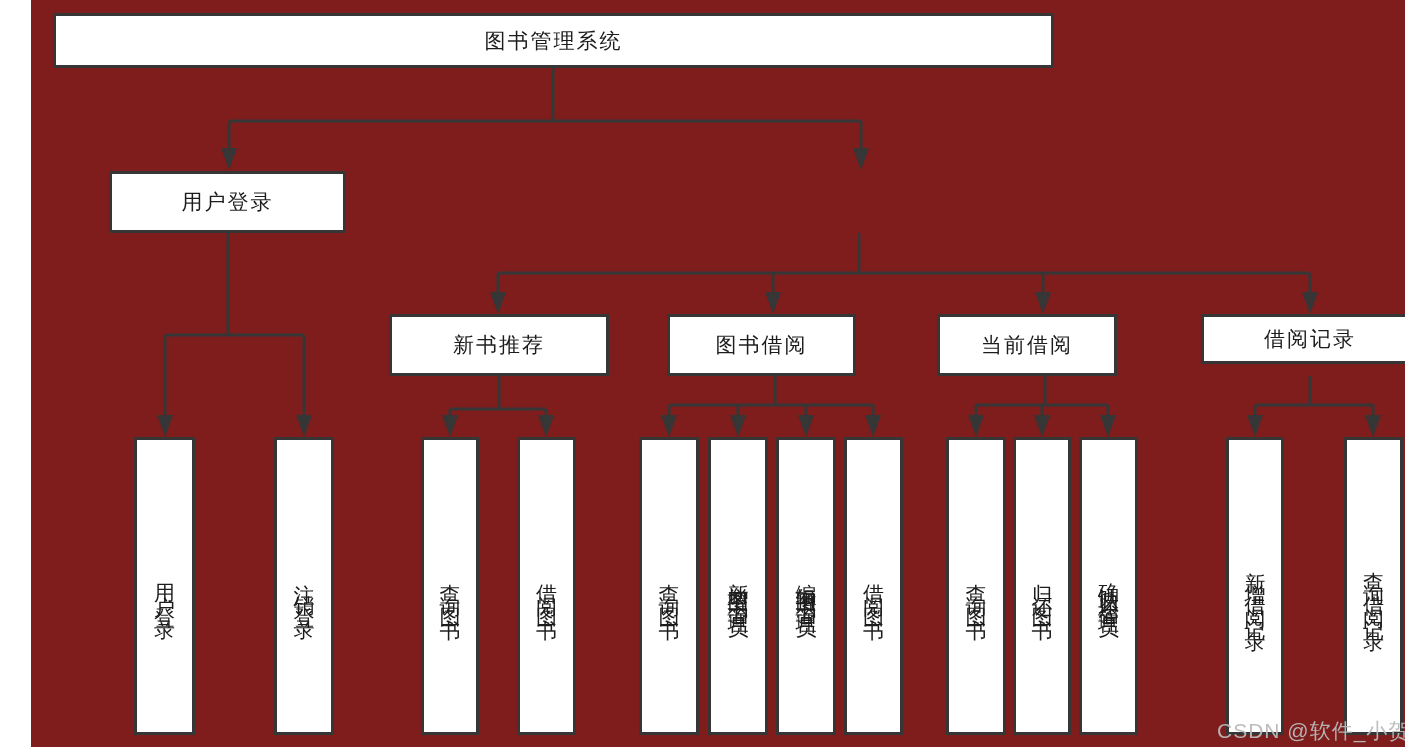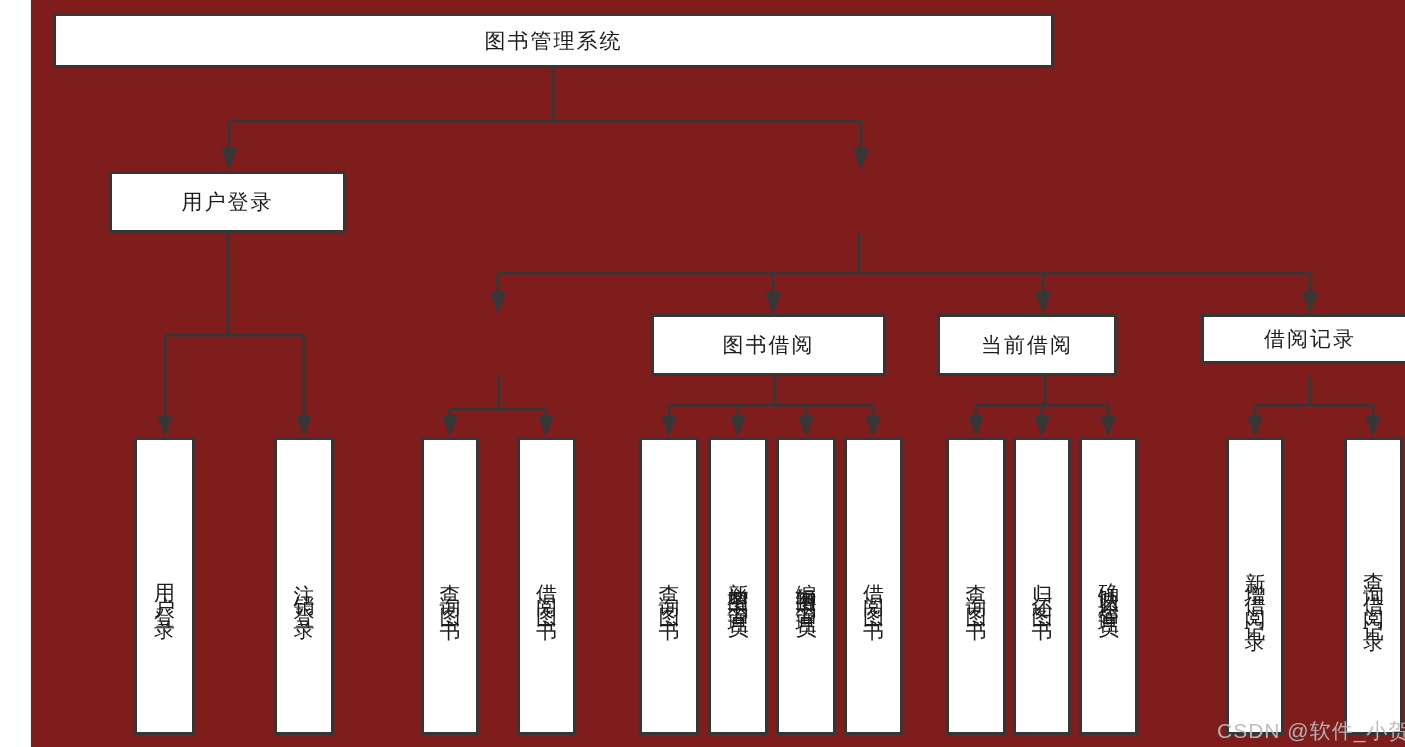--- a/index.html
+++ b/index.html
@@ -39,21 +39,21 @@
   }
   .v-long { letter-spacing: 5px; padding-top: 4px; }
 
   
   .b-root     { left: 22px;   top: 13px;  width: 1001px; height: 55px; }
   
   .b-login    { left: 78px;   top: 171px; width: 237px;  height: 62px; }
   .b-manage   { left: 710px;  top: 171px; width: 236px;  height: 62px; }
   
   .b-recommend{ left: 358px;  top: 314px; width: 220px;  height: 62px; }
-  .b-borrow   { left: 620px;  top: 314px; width: 235px;  height: 62px; }
+  .b-borrow   { left: 636px;  top: 314px; width: 189px;  height: 62px; }
   .b-current  { left: 906px;  top: 314px; width: 180px;  height: 62px; }
   .b-records  { left: 1170px; top: 314px; width: 218px;  height: 50px; }
   
   .leaf { top: 437px; height: 298px; }
   .b-l1  { left: 103px;  width: 61px; }
   .b-l2  { left: 243px;  width: 60px; }
   .b-l3  { left: 390px;  width: 58px; }
   .b-l4  { left: 486px;  width: 59px; }
   .b-l5  { left: 608px;  width: 60px; }
   .b-l6  { left: 677px;  width: 60px; }
@@ -144,20 +144,21 @@
       <polygon points="1069,415 1085,415 1077,437"></polygon>
       <polygon points="1216,415 1232,415 1224,437"></polygon>
       <polygon points="1334,415 1350,415 1342,437"></polygon>
     </g>
   </svg>
 
   <div class="node h b-root">图书管理系统</div>
 
   <div class="node h b-login">用户登录</div>
 
+  <div class="node h b-recommend">新书推荐</div>
   <div class="node h b-borrow">图书借阅</div>
   <div class="node h b-current">当前借阅</div>
   <div class="node h b-records">借阅记录</div>
 
   <div class="node v leaf b-l1">用户登录</div>
   <div class="node v leaf b-l2">注销登录</div>
 
   <div class="node v leaf b-l3">查询图书</div>
   <div class="node v leaf b-l4">借阅图书</div>
 

